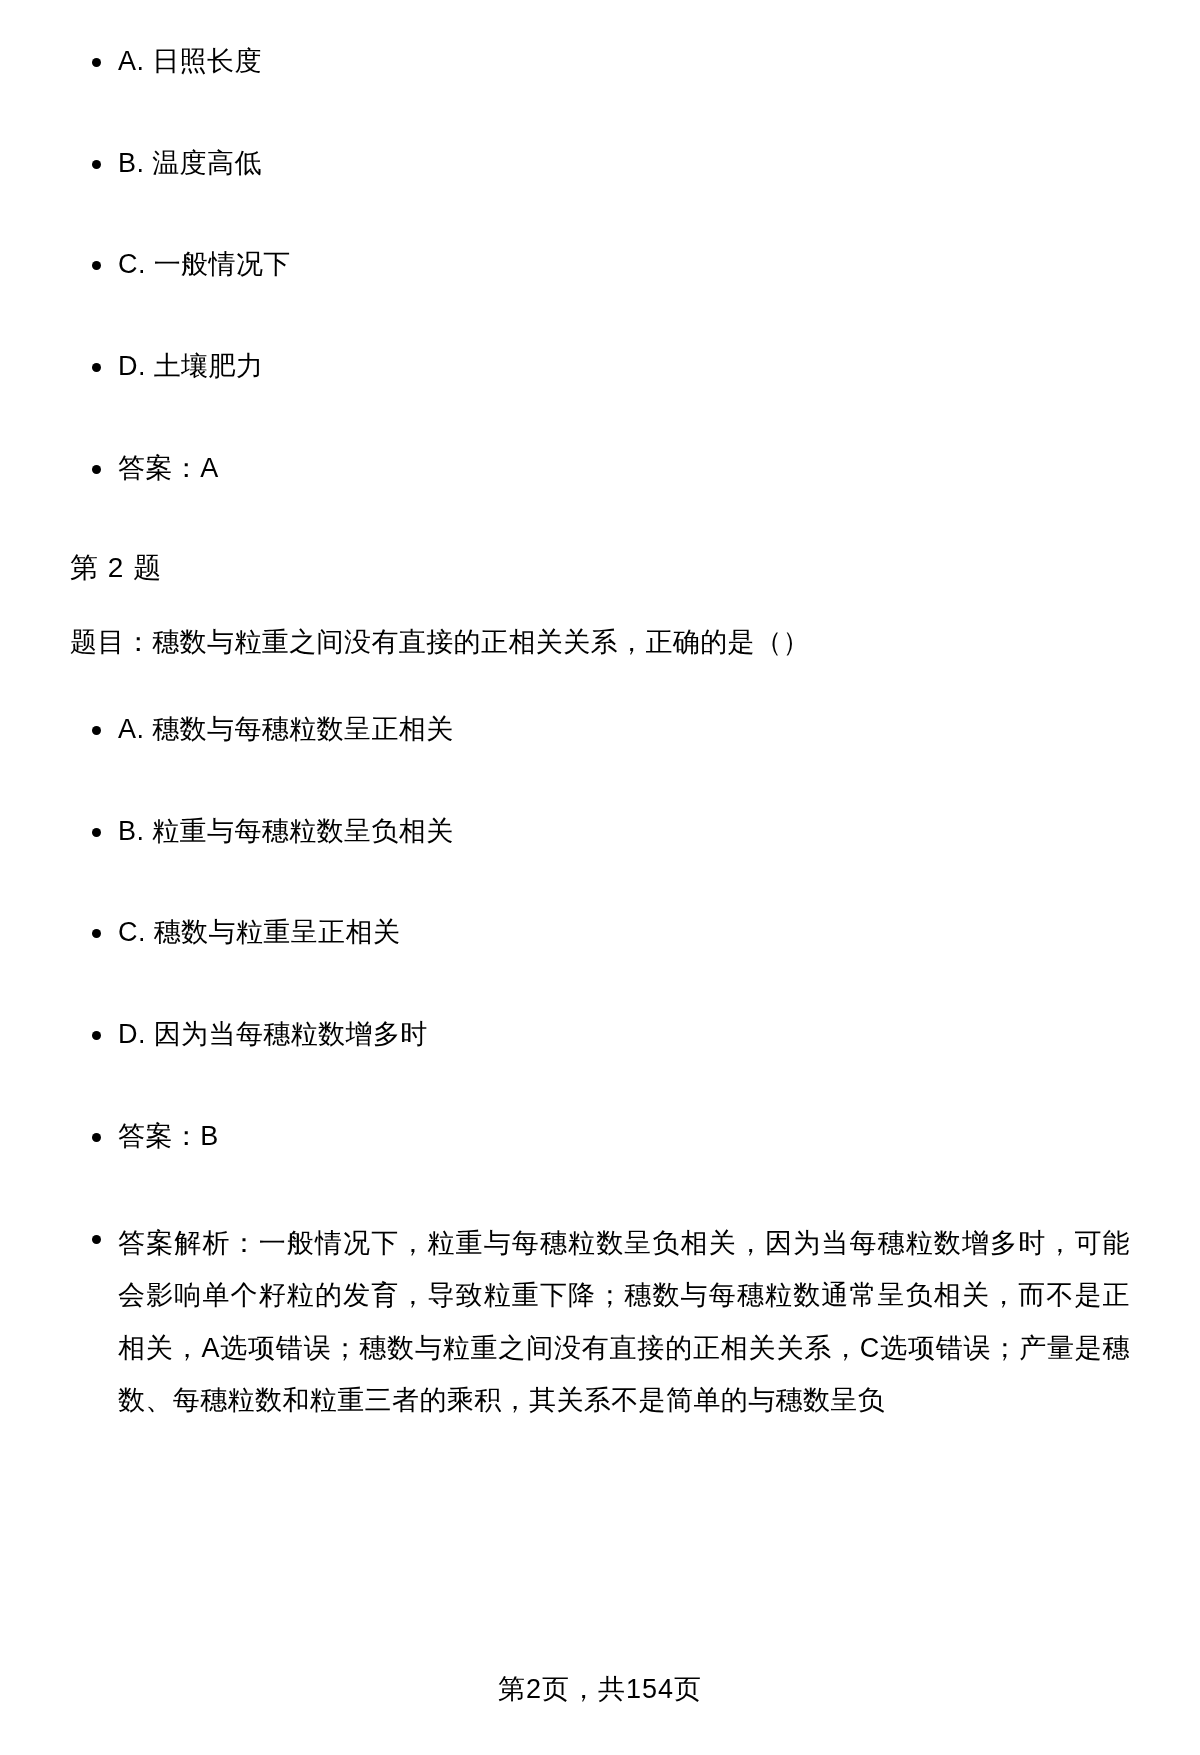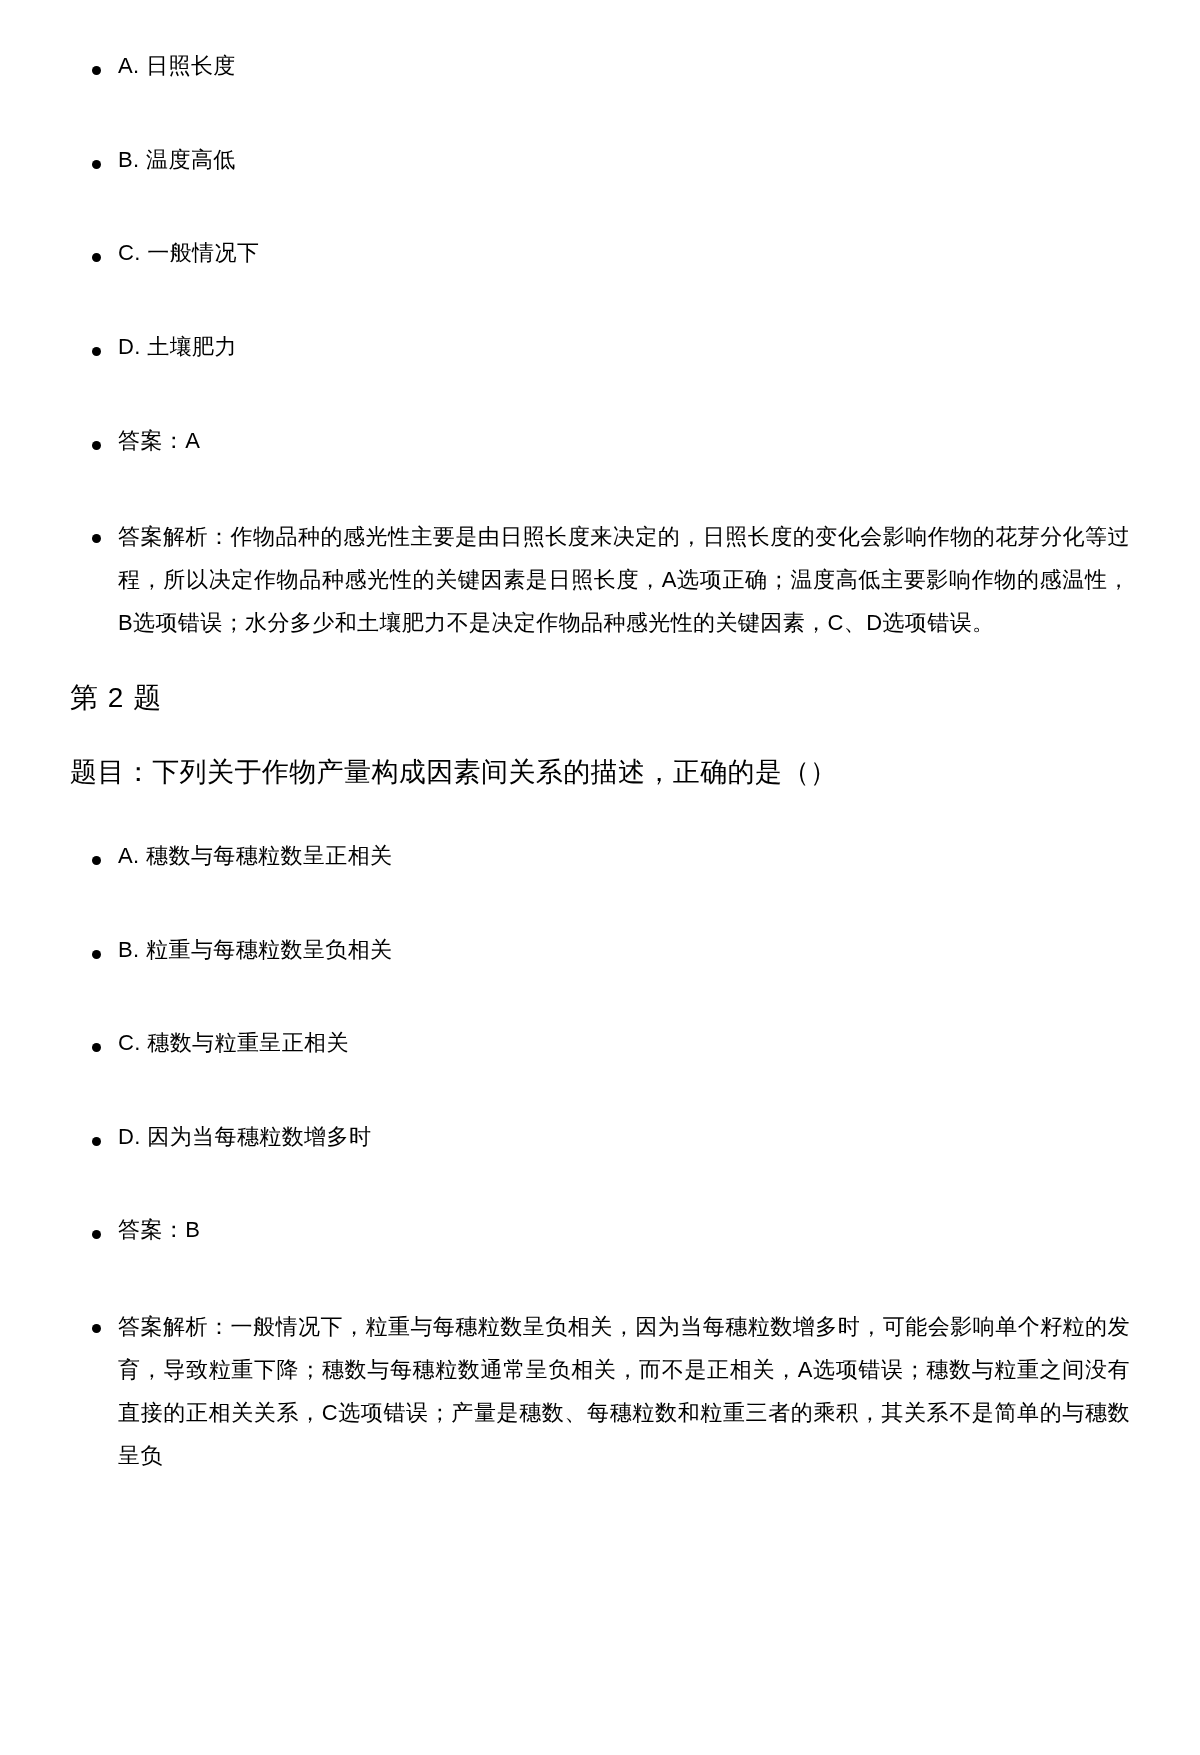--- a/index.html
+++ b/index.html
@@ -25,22 +25,22 @@
     margin: 0;
   }
   ul.opt-list {
     list-style: none;
     margin: 0;
     padding: 0;
   }
   ul.opt-list > li {
     position: relative;
     padding-left: 48px;
-    margin: 8px 0 58px 0;
-    font-size: 22px;
+    margin: 0 0 58px 0;
+    font-size: 27px;
     line-height: 1.62;
     letter-spacing: 0.4px;
   }
   ul.opt-list > li::before {
     content: "";
     position: absolute;
     left: 22px;
     top: 18px;
     width: 9px;
     height: 9px;
@@ -86,37 +86,37 @@
 
 <div class="page">
 
   <div class="q-block">
     <ul class="opt-list">
       <li><span>A. 日照长度</span></li>
       <li><span>B. 温度高低</span></li>
       <li><span>C. 一般情况下</span></li>
       <li><span>D. 土壤肥力</span></li>
       <li><span>答案：A</span></li>
-      <li class="explain">
-          <span class="explain-text">答案解析：作物品种的感光性主要是由日照长度来决定的，日照长度的变化会影响作物的花芽分化等过程，所以决定作物品种感光性的关键因素是日照长度，A选项正确；温度高低主要影响作物的感温性，B选项错误；水分多少和土壤肥力不是决定作物品种感光性的关键因素，C、D选项错误。</span>
-        </li>
     </ul>
   </div>
 
   <div class="q-block">
     <div class="q-title">第 2 题</div>
-    <div class="q-stem">题目：下列关于作物产量构成因素间关系的描述，正确的是（）</div>
+    <div class="q-stem">题目：穗数与粒重之间没有直接的正相关关系，正确的是（）</div>
     <ul class="opt-list">
       <li><span>A. 穗数与每穗粒数呈正相关</span></li>
       <li><span>B. 粒重与每穗粒数呈负相关</span></li>
       <li><span>C. 穗数与粒重呈正相关</span></li>
       <li><span>D. 因为当每穗粒数增多时</span></li>
       <li><span>答案：B</span></li>
       <li class="explain">
           <span class="explain-text">答案解析：一般情况下，粒重与每穗粒数呈负相关，因为当每穗粒数增多时，可能会影响单个籽粒的发育，导致粒重下降；穗数与每穗粒数通常呈负相关，而不是正相关，A选项错误；穗数与粒重之间没有直接的正相关关系，C选项错误；产量是穗数、每穗粒数和粒重三者的乘积，其关系不是简单的与穗数呈负</span>
         </li>
     </ul>
   </div>
 
   <div class="spacer-bottom"></div>
 
+  <div class="footer">
+    <span>第2页，共154页</span>
+  </div>
 
 </div>
 
 </body></html>

